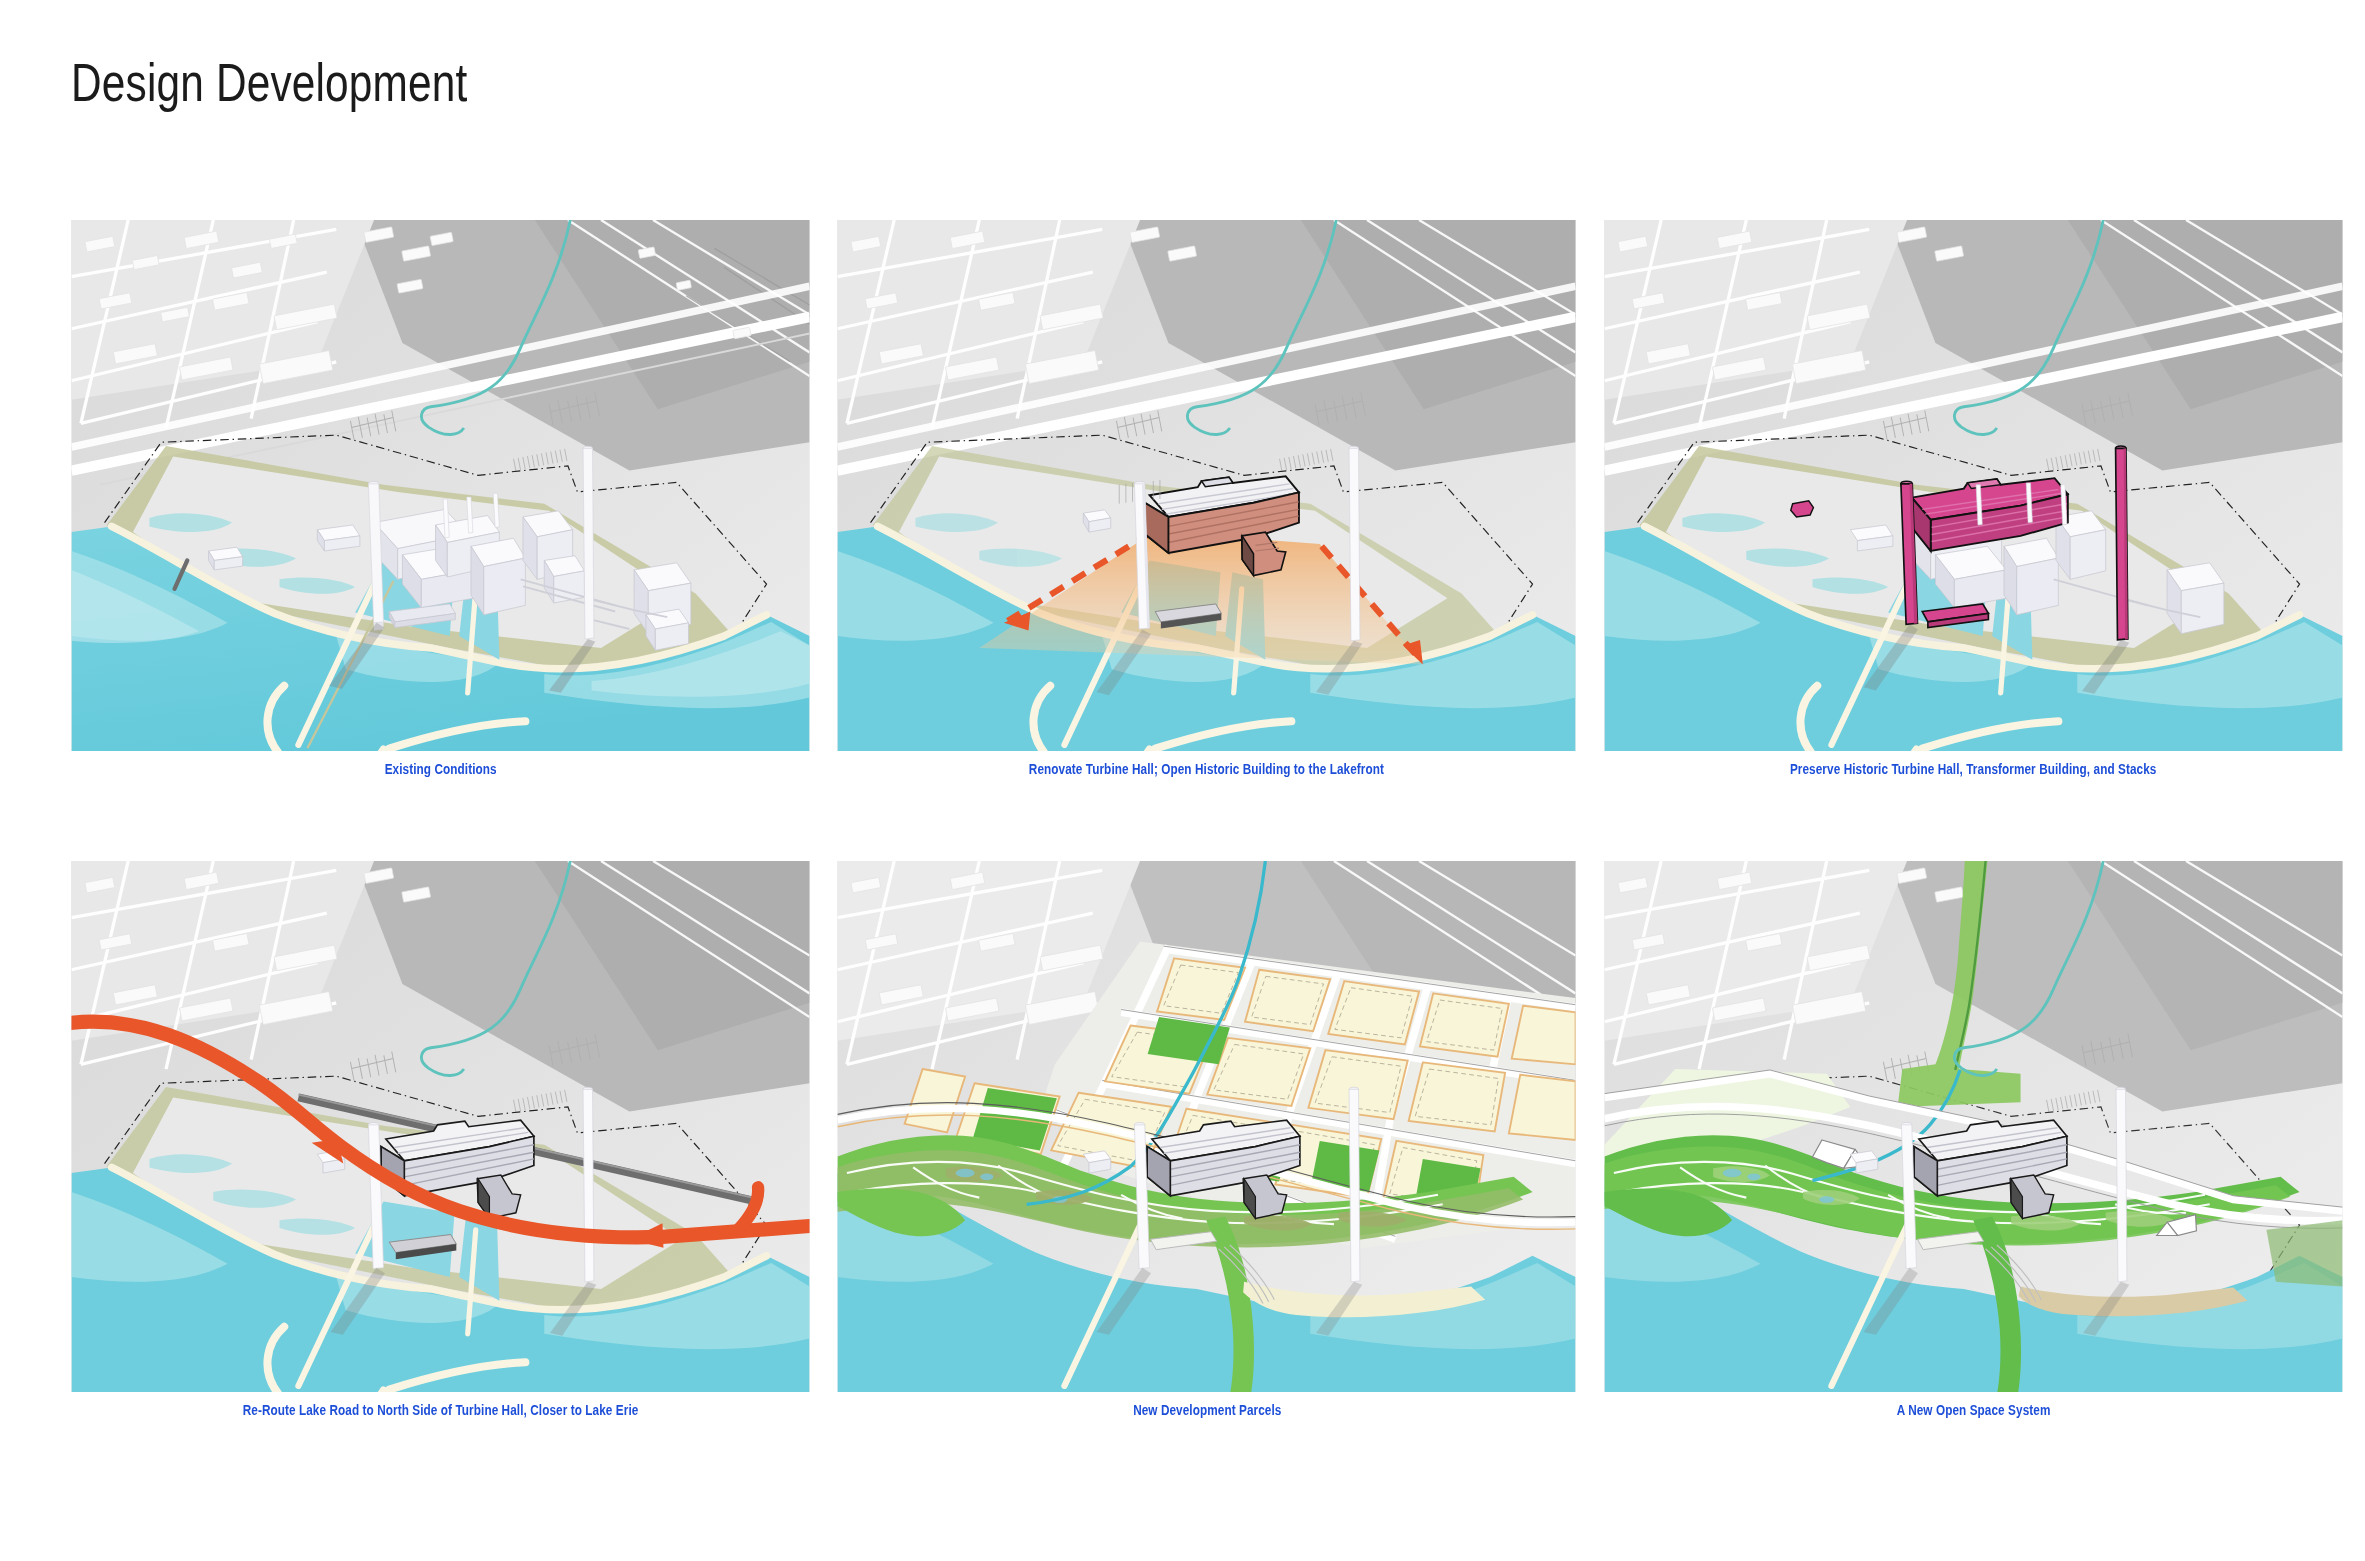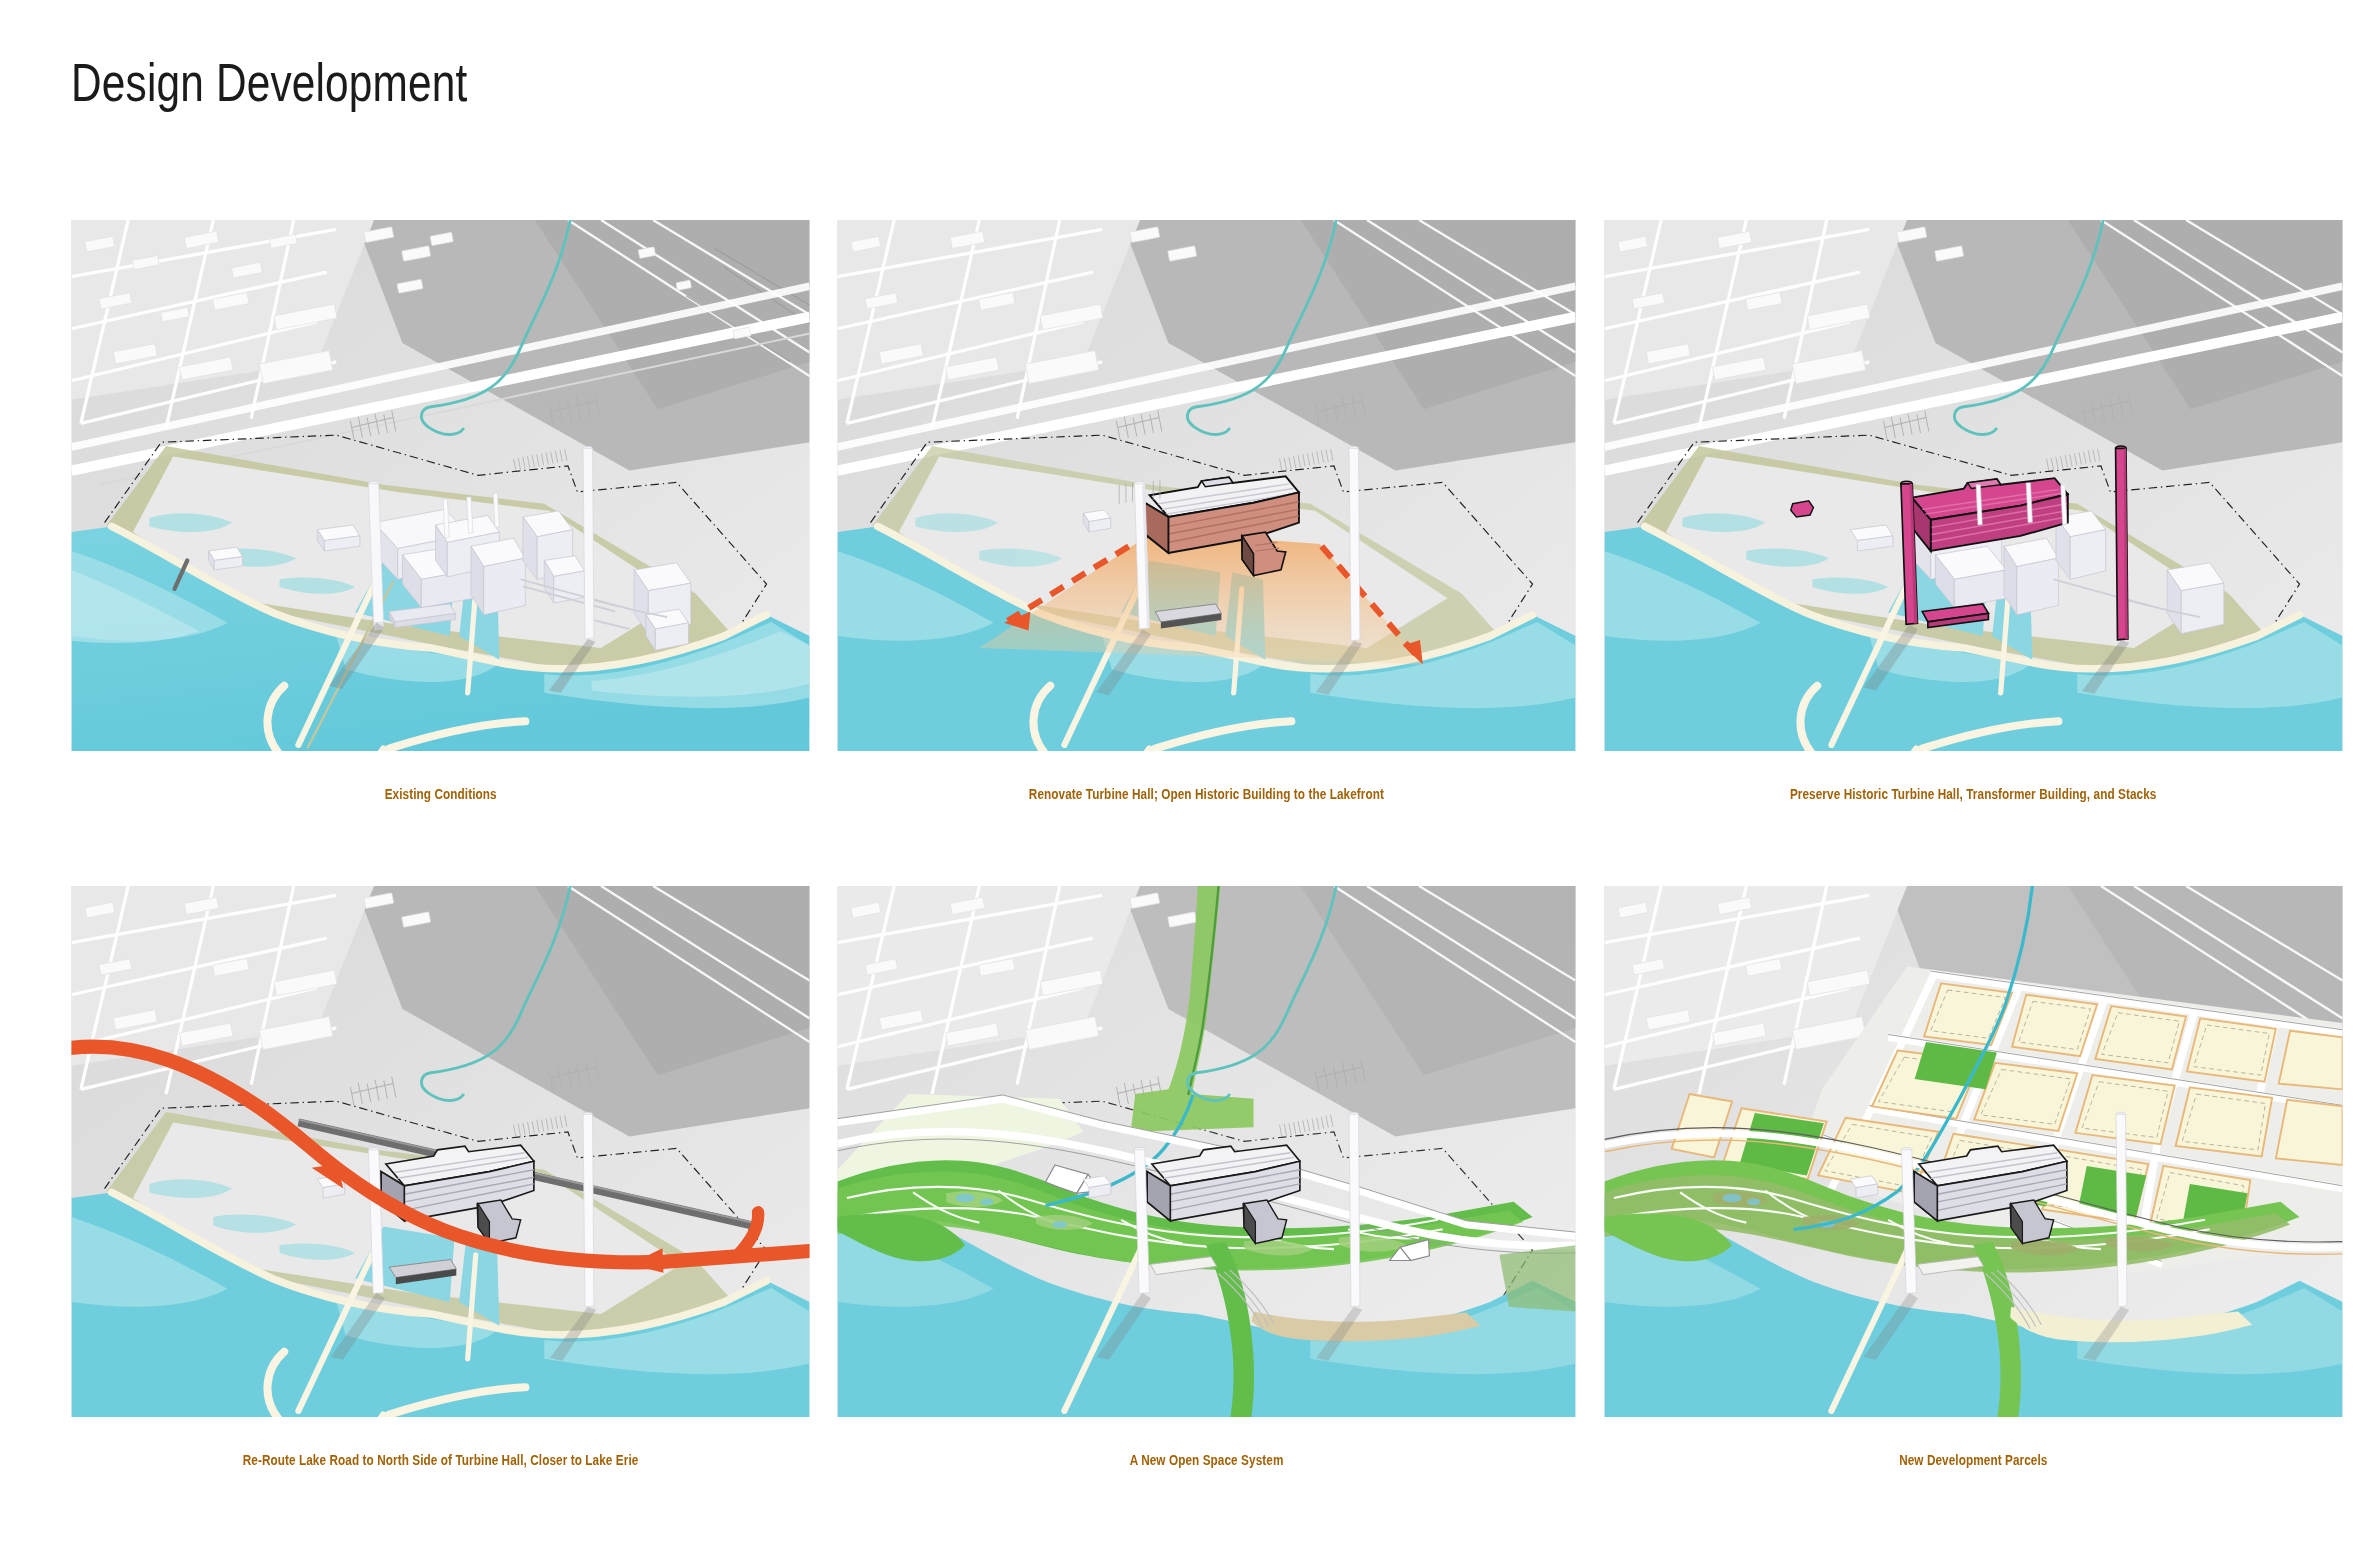--- a/index.html
+++ b/index.html
@@ -34,25 +34,25 @@
   .panel{
     position:relative;
     width:739px;height:531px;
     background:#ffffff;
     overflow:hidden;
   }
   .panel svg{display:block;width:739px;height:531px;}
 
   .caption{
     width:739px;
-    margin-top:35px;
+    margin-top:10px;
     text-align:center;
     font-size:14px;
     font-weight:bold;
-    color:#a16207;
+    color:#1d4ed8;
     font-family:"Liberation Sans", sans-serif;
     letter-spacing:0.1px;
     white-space:nowrap;
   }
   .caption span{display:inline-block;transform:scaleX(.84);transform-origin:center;}
 </style>
 </head>
 <body>
 
 <div id="board">
@@ -690,20 +690,223 @@
             </g>
           </svg>
         </div>
         <div class="caption"><span>Re-Route Lake Road to North Side of Turbine Hall, Closer to Lake Erie</span></div>
       </div>
 
       <div class="cell">
         <div class="panel">
           <svg viewBox="0 0 1561 1123" xmlns="http://www.w3.org/2000/svg">
             <defs>
+              <linearGradient id="p6sky" x1="0" y1="0" x2="1" y2="1">
+                <stop offset="0" stop-color="#dcdcdc"></stop>
+                  <stop offset="1" stop-color="#efefef"></stop>
+              </linearGradient>
+              <clipPath id="clipP6">
+                  <rect x="0" y="0" width="1561" height="1123"></rect>
+                </clipPath>
+            </defs>
+            <g clip-path="url(#clipP6)">
+              <rect width="1561" height="1123" fill="#d6d6d6"></rect>
+              <rect width="1561" height="1123" fill="url(#p6sky)"></rect>
+              <polygon points="600,0 1561,0 1561,470 1180,530 700,260" fill="#c0c0c0"></polygon>
+              <polygon points="980,0 1561,0 1561,300 1240,400" fill="#b7b7b7"></polygon>
+              <polygon points="0,0 640,0 520,300 0,380" fill="#ebebeb"></polygon>
+              <g stroke="#ffffff" stroke-width="7" fill="none" opacity=".95">
+                <path d="M0,120 L560,20"></path>
+                  <path d="M0,230 L540,110"></path>
+                  <path d="M0,340 L520,215"></path>
+                <path d="M20,430 L560,300"></path>
+                  <path d="M120,0 L20,430"></path>
+                  <path d="M300,0 L200,440"></path>
+                  <path d="M470,0 L380,420"></path>
+              </g>
+              <g stroke="#ffffff" stroke-width="5" fill="none" opacity=".9">
+                <path d="M1050,0 L1561,330"></path>
+                  <path d="M1120,0 L1561,280"></path>
+                  <path d="M1230,0 L1561,200"></path>
+              </g>
+              <g fill="#fafafa" stroke="#e2e2e2" stroke-width="1.5">
+                <rect x="30" y="40" width="60" height="22" rx="2" transform="rotate(-11 60 51)"></rect>
+                <rect x="240" y="30" width="70" height="24" rx="2" transform="rotate(-11 275 42)"></rect>
+                <rect x="60" y="160" width="66" height="22" rx="2" transform="rotate(-11 93 171)"></rect>
+                <rect x="300" y="160" width="74" height="24" rx="2" transform="rotate(-11 337 172)"></rect>
+                <rect x="430" y="190" width="130" height="30" rx="2" transform="rotate(-11 495 205)"></rect>
+                <rect x="400" y="290" width="150" height="42" rx="2" transform="rotate(-11 475 311)"></rect>
+                <rect x="90" y="270" width="90" height="26" rx="2" transform="rotate(-11 135 283)"></rect>
+                <rect x="230" y="300" width="110" height="28" rx="2" transform="rotate(-11 285 314)"></rect>
+              </g>
+
+              <path d="M0,660 L85,648 C190,700 330,790 430,832 C520,868 640,898 760,905 L900,935
+                       C1060,970 1230,935 1380,880 L1470,835 L1561,880 L1561,1123 L0,1123 Z" fill="#6ecedd"></path>
+              <g fill="#a9e2ea" opacity=".6">
+                <path d="M0,700 C120,740 240,800 330,852 C260,890 140,900 0,880 Z"></path>
+                <path d="M1000,960 C1130,975 1280,935 1400,885 L1480,850 L1561,900 L1561,1010 C1400,1050 1180,1030 1000,1000 Z"></path>
+              </g>
+
+              <g>
+
+                <polygon points="640,170 1561,290 1561,760 1100,820 560,650 430,520 460,430" fill="#ededea"></polygon>
+                <g stroke="#ffffff" stroke-width="16" fill="none">
+                  <path d="M690,186 L1561,310"></path>
+                  <path d="M600,320 L1561,470"></path>
+                  <path d="M560,470 L1561,640"></path>
+                  <path d="M430,520 L1180,800"></path>
+                  <path d="M700,180 L560,480 L470,660"></path>
+                  <path d="M880,206 L760,500 L690,700"></path>
+                  <path d="M1060,232 L960,520 L900,740"></path>
+                  <path d="M1250,258 L1170,540 L1130,780"></path>
+                  <path d="M1420,282 L1360,560"></path>
+                </g>
+                <g stroke="#9f9f9f" stroke-width="2" fill="none">
+                  <path d="M690,180 L1561,304"></path>
+                    <path d="M600,314 L1561,464"></path>
+                  <path d="M560,464 L1561,634"></path>
+                    <path d="M430,514 L1180,794"></path>
+                </g>
+              </g>
+              <g>
+                <g fill="#f8f5d8" stroke="#e8b87a" stroke-width="4">
+                  <polygon points="712,206 862,226 818,336 676,318"></polygon>
+                  <polygon points="892,230 1042,250 1006,360 862,340"></polygon>
+                  <polygon points="1072,254 1230,276 1200,388 1038,366"></polygon>
+                  <polygon points="1260,280 1420,302 1396,414 1232,392"></polygon>
+                  <polygon points="1450,306 1561,320 1561,430 1426,418"></polygon>
+                  <polygon points="620,348 794,370 744,492 566,466"></polygon>
+                  <polygon points="826,374 1000,396 960,518 782,494"></polygon>
+                  <polygon points="1032,400 1206,422 1176,546 996,522"></polygon>
+                  <polygon points="1238,426 1412,448 1390,572 1208,550"></polygon>
+                  <polygon points="1444,452 1561,466 1561,590 1420,576"></polygon>
+                  <polygon points="510,490 706,520 652,650 452,612"></polygon>
+                  <polygon points="738,524 930,554 890,682 694,652"></polygon>
+                  <polygon points="962,558 1150,588 1120,712 926,684"></polygon>
+                  <polygon points="1182,592 1366,622 1348,742 1154,716"></polygon>
+                  <polygon points="290,470 470,498 430,620 250,588"></polygon>
+                  <polygon points="180,440 270,456 232,574 142,556"></polygon>
+                </g>
+
+                <g fill="none" stroke="#b8b09a" stroke-width="2" stroke-dasharray="10 7">
+                  <polygon points="726,220 848,236 812,322 690,306"></polygon>
+                  <polygon points="906,244 1028,260 1000,346 876,330"></polygon>
+                  <polygon points="1086,268 1216,286 1192,374 1052,356"></polygon>
+                  <polygon points="1274,294 1406,312 1388,400 1246,382"></polygon>
+                  <polygon points="634,362 780,382 738,478 580,456"></polygon>
+                  <polygon points="840,388 986,408 952,504 796,484"></polygon>
+                  <polygon points="1046,414 1192,434 1168,532 1010,512"></polygon>
+                  <polygon points="1252,440 1398,460 1382,558 1222,540"></polygon>
+                  <polygon points="524,504 692,532 644,636 466,602"></polygon>
+                  <polygon points="752,538 916,566 882,668 708,642"></polygon>
+                  <polygon points="976,572 1136,600 1112,698 940,674"></polygon>
+                  <polygon points="1196,606 1352,634 1338,728 1168,704"></polygon>
+                </g>
+
+                <g fill="#5fba45">
+                  <polygon points="800,560 960,584 934,678 770,652"></polygon>
+                  <polygon points="1020,592 1146,612 1124,700 1002,682"></polygon>
+                  <polygon points="1238,630 1360,650 1344,736 1222,718"></polygon>
+                  <polygon points="318,480 464,502 428,612 286,588"></polygon>
+                  <polygon points="680,330 830,352 806,430 656,408"></polygon>
+                </g>
+              </g>
+
+              <path d="M905,0 C895,90 872,180 848,250 C826,312 796,362 772,410 C748,458 724,498 700,540 C676,582 650,618 620,646" stroke="#3ab9cd" stroke-width="7" fill="none"></path>
+
+              <g>
+                <path d="M0,625 C90,590 200,570 300,585 C400,600 470,640 530,660
+                         C610,688 700,710 800,718 C940,730 1100,722 1250,700 L1430,668 L1470,700
+                         C1320,760 1120,800 930,808 C760,816 600,800 470,770
+                         C350,742 240,700 140,706 C90,710 40,716 0,720 Z" fill="#76c553"></path>
+                <path d="M0,648 C80,620 190,604 290,616 C380,628 440,656 500,678
+                         C590,710 690,732 790,742 C930,756 1090,748 1240,724 L1420,692
+                         L1450,716 C1300,774 1110,810 930,816 C760,822 610,804 480,774
+                         C360,746 250,718 150,724 C95,728 45,736 0,742 Z" fill="#93bd68" opacity=".9"></path>
+                <g stroke="#ffffff" stroke-width="4.5" fill="none" opacity=".95">
+                  <path d="M20,660 C140,630 280,626 400,662 C520,698 640,730 790,740 C950,750 1120,734 1270,706"></path>
+                  <path d="M30,700 C150,678 300,672 420,700 C540,728 660,756 800,764 C960,772 1120,756 1280,726"></path>
+                  <path d="M160,648 C200,676 240,700 300,712"></path>
+                  <path d="M340,644 C380,676 420,700 470,716"></path>
+                  <path d="M600,706 C640,730 680,748 730,756"></path>
+                  <path d="M900,740 C950,758 1000,766 1050,768"></path>
+                </g>
+                <g fill="#9eb06a" opacity=".95">
+                  <path d="M230,650 C280,640 330,648 350,665 C320,684 260,682 230,668 Z"></path>
+                  <path d="M420,700 C470,690 520,698 540,714 C510,734 450,730 420,714 Z"></path>
+                  <path d="M860,752 C920,744 980,752 1004,768 C968,788 900,784 860,766 Z"></path>
+                  <path d="M1060,744 C1120,736 1180,744 1204,760 C1168,780 1100,776 1060,758 Z"></path>
+                </g>
+                <g fill="#7ec6d8" opacity=".85">
+                  <ellipse cx="270" cy="660" rx="20" ry="9"></ellipse>
+                    <ellipse cx="316" cy="668" rx="14" ry="7"></ellipse>
+                  <ellipse cx="470" cy="716" rx="16" ry="7"></ellipse>
+                </g>
+                <path d="M620,646 C590,668 560,686 520,700 C480,714 440,722 400,726" stroke="#3ab9cd" stroke-width="7" fill="none"></path>
+                <path d="M780,760 C810,830 830,910 836,990 C840,1050 836,1100 828,1140
+                         L872,1142 C884,1080 884,1000 872,920 C860,840 840,790 820,752 Z" fill="#76c553"></path>
+                <path d="M0,700 C60,690 120,690 170,700 C210,708 250,730 270,760
+                         C240,790 190,800 140,790 C90,780 40,750 0,730 Z" fill="#76c553"></path>
+                <path d="M860,890 C960,916 1080,924 1190,916 L1340,900 L1370,928
+                         C1250,962 1100,972 970,960 C915,954 880,934 858,912 Z" fill="#f2efd2"></path>
+              </g>
+
+              <g stroke="#ffffff" stroke-width="15" fill="none">
+                <path d="M0,548 C200,504 380,524 560,564 C760,608 980,676 1200,730 C1320,758 1450,768 1561,764"></path>
+              </g>
+              <path d="M0,562 C200,518 380,538 560,578 C760,622 980,690 1200,744 C1320,772 1450,782 1561,778" stroke="#e8b87a" stroke-width="3" fill="none"></path>
+              <path d="M0,536 C200,492 380,512 560,552 C760,596 980,664 1200,718 C1320,746 1450,756 1561,752" stroke="#5d5d5d" stroke-width="2.5" fill="none"></path>
+
+              <path d="M645,760 L480,1110" stroke="#faf5e3" stroke-width="13" fill="none" stroke-linecap="round"></path>
+
+              <polygon points="662,800 790,784 802,804 674,822" fill="#f2f2ee" stroke="#b8b8b8" stroke-width="2"></polygon>
+              <g stroke="#c0c0c0" stroke-width="2.5" fill="none">
+                <path d="M806,820 C846,856 880,896 900,936"></path>
+                  <path d="M818,816 C858,852 892,892 912,932"></path>
+                <path d="M830,812 C870,848 904,888 924,928"></path>
+              </g>
+
+              <g>
+                <polygon points="665,588 766,571 774,558 832,550 840,562 950,548 978,582 884,604 704,634" fill="#f3f3f6" stroke="#1a1a1a" stroke-width="3.5"></polygon>
+                <g stroke="#c3c3cd" stroke-width="3" fill="none">
+                    <path d="M682,606 L958,564"></path>
+                    <path d="M690,618 L966,574"></path>
+                  </g>
+                <polygon points="655,604 704,634 884,604 978,582 978,644 884,676 704,708 655,668" fill="#dedee6" stroke="#1a1a1a" stroke-width="3.5"></polygon>
+                <g stroke="#a9a9b5" stroke-width="3" fill="none">
+                    <path d="M704,652 L978,600"></path>
+                    <path d="M704,668 L978,616"></path>
+                    <path d="M704,686 L978,630"></path>
+                  </g>
+                <polygon points="655,604 704,634 704,708 655,668" fill="#a4a4b0" stroke="#1a1a1a" stroke-width="3.5"></polygon>
+                <polygon points="858,672 908,664 932,704 950,706 940,744 884,756 860,722" fill="#c6c6d0" stroke="#1a1a1a" stroke-width="3"></polygon>
+                <polygon points="860,672 884,710 884,756 860,722" fill="#4c4c4c" stroke="#1a1a1a" stroke-width="2.5"></polygon>
+              </g>
+
+              <g stroke="#c8c8d2" stroke-width="1.6">
+                <polygon points="520,620 565,613 578,630 532,638" fill="#fbfbfd"></polygon>
+                <polygon points="532,638 578,630 578,652 532,660" fill="#ededf4"></polygon>
+              </g>
+
+              <ellipse cx="639" cy="558" rx="11" ry="5" fill="#f4f4f8" stroke="#cfcfd8" stroke-width="1.4"></ellipse>
+              <path d="M628,558 L638,862 L660,860 L650,558 Z" fill="#fafafc" stroke="#d6d6de" stroke-width="1.5"></path>
+              <path d="M645,860 L548,996 L574,1002 L663,872 Z" fill="#7d7d7d" opacity=".28"></path>
+              <ellipse cx="1092" cy="483" rx="10" ry="4.5" fill="#f4f4f8" stroke="#cfcfd8" stroke-width="1.4"></ellipse>
+              <path d="M1082,483 L1086,890 L1105,888 L1102,483 Z" fill="#fafafc" stroke="#d6d6de" stroke-width="1.5"></path>
+              <path d="M1092,890 L1012,998 L1038,1004 L1110,896 Z" fill="#7d7d7d" opacity=".28"></path>
+            </g>
+          </svg>
+        </div>
+        <div class="caption"><span>New Development Parcels</span></div>
+      </div>
+
+      <div class="cell">
+        <div class="panel">
+          <svg viewBox="0 0 1561 1123" xmlns="http://www.w3.org/2000/svg">
+            <defs>
               <linearGradient id="p5sky" x1="0" y1="0" x2="1" y2="1">
                 <stop offset="0" stop-color="#dcdcdc"></stop>
                   <stop offset="1" stop-color="#efefef"></stop>
               </linearGradient>
               <clipPath id="clipP5">
                   <rect x="0" y="0" width="1561" height="1123"></rect>
                 </clipPath>
             </defs>
             <g clip-path="url(#clipP5)">
               <rect width="1561" height="1123" fill="#d3d3d3"></rect>
@@ -863,219 +1066,16 @@
               <path d="M1082,483 L1086,890 L1105,888 L1102,483 Z" fill="#fafafc" stroke="#d6d6de" stroke-width="1.5"></path>
               <path d="M1092,890 L1012,998 L1038,1004 L1110,896 Z" fill="#7d7d7d" opacity=".28"></path>
 
               <path d="M1400,780 L1561,760 L1561,900 L1420,890 Z" fill="#8cba72" opacity=".7"></path>
             </g>
           </svg>
         </div>
         <div class="caption"><span>A New Open Space System</span></div>
       </div>
 
-      <div class="cell">
-        <div class="panel">
-          <svg viewBox="0 0 1561 1123" xmlns="http://www.w3.org/2000/svg">
-            <defs>
-              <linearGradient id="p6sky" x1="0" y1="0" x2="1" y2="1">
-                <stop offset="0" stop-color="#dcdcdc"></stop>
-                  <stop offset="1" stop-color="#efefef"></stop>
-              </linearGradient>
-              <clipPath id="clipP6">
-                  <rect x="0" y="0" width="1561" height="1123"></rect>
-                </clipPath>
-            </defs>
-            <g clip-path="url(#clipP6)">
-              <rect width="1561" height="1123" fill="#d6d6d6"></rect>
-              <rect width="1561" height="1123" fill="url(#p6sky)"></rect>
-              <polygon points="600,0 1561,0 1561,470 1180,530 700,260" fill="#c0c0c0"></polygon>
-              <polygon points="980,0 1561,0 1561,300 1240,400" fill="#b7b7b7"></polygon>
-              <polygon points="0,0 640,0 520,300 0,380" fill="#ebebeb"></polygon>
-              <g stroke="#ffffff" stroke-width="7" fill="none" opacity=".95">
-                <path d="M0,120 L560,20"></path>
-                  <path d="M0,230 L540,110"></path>
-                  <path d="M0,340 L520,215"></path>
-                <path d="M20,430 L560,300"></path>
-                  <path d="M120,0 L20,430"></path>
-                  <path d="M300,0 L200,440"></path>
-                  <path d="M470,0 L380,420"></path>
-              </g>
-              <g stroke="#ffffff" stroke-width="5" fill="none" opacity=".9">
-                <path d="M1050,0 L1561,330"></path>
-                  <path d="M1120,0 L1561,280"></path>
-                  <path d="M1230,0 L1561,200"></path>
-              </g>
-              <g fill="#fafafa" stroke="#e2e2e2" stroke-width="1.5">
-                <rect x="30" y="40" width="60" height="22" rx="2" transform="rotate(-11 60 51)"></rect>
-                <rect x="240" y="30" width="70" height="24" rx="2" transform="rotate(-11 275 42)"></rect>
-                <rect x="60" y="160" width="66" height="22" rx="2" transform="rotate(-11 93 171)"></rect>
-                <rect x="300" y="160" width="74" height="24" rx="2" transform="rotate(-11 337 172)"></rect>
-                <rect x="430" y="190" width="130" height="30" rx="2" transform="rotate(-11 495 205)"></rect>
-                <rect x="400" y="290" width="150" height="42" rx="2" transform="rotate(-11 475 311)"></rect>
-                <rect x="90" y="270" width="90" height="26" rx="2" transform="rotate(-11 135 283)"></rect>
-                <rect x="230" y="300" width="110" height="28" rx="2" transform="rotate(-11 285 314)"></rect>
-              </g>
-
-              <path d="M0,660 L85,648 C190,700 330,790 430,832 C520,868 640,898 760,905 L900,935
-                       C1060,970 1230,935 1380,880 L1470,835 L1561,880 L1561,1123 L0,1123 Z" fill="#6ecedd"></path>
-              <g fill="#a9e2ea" opacity=".6">
-                <path d="M0,700 C120,740 240,800 330,852 C260,890 140,900 0,880 Z"></path>
-                <path d="M1000,960 C1130,975 1280,935 1400,885 L1480,850 L1561,900 L1561,1010 C1400,1050 1180,1030 1000,1000 Z"></path>
-              </g>
-
-              <g>
-
-                <polygon points="640,170 1561,290 1561,760 1100,820 560,650 430,520 460,430" fill="#ededea"></polygon>
-                <g stroke="#ffffff" stroke-width="16" fill="none">
-                  <path d="M690,186 L1561,310"></path>
-                  <path d="M600,320 L1561,470"></path>
-                  <path d="M560,470 L1561,640"></path>
-                  <path d="M430,520 L1180,800"></path>
-                  <path d="M700,180 L560,480 L470,660"></path>
-                  <path d="M880,206 L760,500 L690,700"></path>
-                  <path d="M1060,232 L960,520 L900,740"></path>
-                  <path d="M1250,258 L1170,540 L1130,780"></path>
-                  <path d="M1420,282 L1360,560"></path>
-                </g>
-                <g stroke="#9f9f9f" stroke-width="2" fill="none">
-                  <path d="M690,180 L1561,304"></path>
-                    <path d="M600,314 L1561,464"></path>
-                  <path d="M560,464 L1561,634"></path>
-                    <path d="M430,514 L1180,794"></path>
-                </g>
-              </g>
-              <g>
-                <g fill="#f8f5d8" stroke="#e8b87a" stroke-width="4">
-                  <polygon points="712,206 862,226 818,336 676,318"></polygon>
-                  <polygon points="892,230 1042,250 1006,360 862,340"></polygon>
-                  <polygon points="1072,254 1230,276 1200,388 1038,366"></polygon>
-                  <polygon points="1260,280 1420,302 1396,414 1232,392"></polygon>
-                  <polygon points="1450,306 1561,320 1561,430 1426,418"></polygon>
-                  <polygon points="620,348 794,370 744,492 566,466"></polygon>
-                  <polygon points="826,374 1000,396 960,518 782,494"></polygon>
-                  <polygon points="1032,400 1206,422 1176,546 996,522"></polygon>
-                  <polygon points="1238,426 1412,448 1390,572 1208,550"></polygon>
-                  <polygon points="1444,452 1561,466 1561,590 1420,576"></polygon>
-                  <polygon points="510,490 706,520 652,650 452,612"></polygon>
-                  <polygon points="738,524 930,554 890,682 694,652"></polygon>
-                  <polygon points="962,558 1150,588 1120,712 926,684"></polygon>
-                  <polygon points="1182,592 1366,622 1348,742 1154,716"></polygon>
-                  <polygon points="290,470 470,498 430,620 250,588"></polygon>
-                  <polygon points="180,440 270,456 232,574 142,556"></polygon>
-                </g>
-
-                <g fill="none" stroke="#b8b09a" stroke-width="2" stroke-dasharray="10 7">
-                  <polygon points="726,220 848,236 812,322 690,306"></polygon>
-                  <polygon points="906,244 1028,260 1000,346 876,330"></polygon>
-                  <polygon points="1086,268 1216,286 1192,374 1052,356"></polygon>
-                  <polygon points="1274,294 1406,312 1388,400 1246,382"></polygon>
-                  <polygon points="634,362 780,382 738,478 580,456"></polygon>
-                  <polygon points="840,388 986,408 952,504 796,484"></polygon>
-                  <polygon points="1046,414 1192,434 1168,532 1010,512"></polygon>
-                  <polygon points="1252,440 1398,460 1382,558 1222,540"></polygon>
-                  <polygon points="524,504 692,532 644,636 466,602"></polygon>
-                  <polygon points="752,538 916,566 882,668 708,642"></polygon>
-                  <polygon points="976,572 1136,600 1112,698 940,674"></polygon>
-                  <polygon points="1196,606 1352,634 1338,728 1168,704"></polygon>
-                </g>
-
-                <g fill="#5fba45">
-                  <polygon points="800,560 960,584 934,678 770,652"></polygon>
-                  <polygon points="1020,592 1146,612 1124,700 1002,682"></polygon>
-                  <polygon points="1238,630 1360,650 1344,736 1222,718"></polygon>
-                  <polygon points="318,480 464,502 428,612 286,588"></polygon>
-                  <polygon points="680,330 830,352 806,430 656,408"></polygon>
-                </g>
-              </g>
-
-              <path d="M905,0 C895,90 872,180 848,250 C826,312 796,362 772,410 C748,458 724,498 700,540 C676,582 650,618 620,646" stroke="#3ab9cd" stroke-width="7" fill="none"></path>
-
-              <g>
-                <path d="M0,625 C90,590 200,570 300,585 C400,600 470,640 530,660
-                         C610,688 700,710 800,718 C940,730 1100,722 1250,700 L1430,668 L1470,700
-                         C1320,760 1120,800 930,808 C760,816 600,800 470,770
-                         C350,742 240,700 140,706 C90,710 40,716 0,720 Z" fill="#76c553"></path>
-                <path d="M0,648 C80,620 190,604 290,616 C380,628 440,656 500,678
-                         C590,710 690,732 790,742 C930,756 1090,748 1240,724 L1420,692
-                         L1450,716 C1300,774 1110,810 930,816 C760,822 610,804 480,774
-                         C360,746 250,718 150,724 C95,728 45,736 0,742 Z" fill="#93bd68" opacity=".9"></path>
-                <g stroke="#ffffff" stroke-width="4.5" fill="none" opacity=".95">
-                  <path d="M20,660 C140,630 280,626 400,662 C520,698 640,730 790,740 C950,750 1120,734 1270,706"></path>
-                  <path d="M30,700 C150,678 300,672 420,700 C540,728 660,756 800,764 C960,772 1120,756 1280,726"></path>
-                  <path d="M160,648 C200,676 240,700 300,712"></path>
-                  <path d="M340,644 C380,676 420,700 470,716"></path>
-                  <path d="M600,706 C640,730 680,748 730,756"></path>
-                  <path d="M900,740 C950,758 1000,766 1050,768"></path>
-                </g>
-                <g fill="#9eb06a" opacity=".95">
-                  <path d="M230,650 C280,640 330,648 350,665 C320,684 260,682 230,668 Z"></path>
-                  <path d="M420,700 C470,690 520,698 540,714 C510,734 450,730 420,714 Z"></path>
-                  <path d="M860,752 C920,744 980,752 1004,768 C968,788 900,784 860,766 Z"></path>
-                  <path d="M1060,744 C1120,736 1180,744 1204,760 C1168,780 1100,776 1060,758 Z"></path>
-                </g>
-                <g fill="#7ec6d8" opacity=".85">
-                  <ellipse cx="270" cy="660" rx="20" ry="9"></ellipse>
-                    <ellipse cx="316" cy="668" rx="14" ry="7"></ellipse>
-                  <ellipse cx="470" cy="716" rx="16" ry="7"></ellipse>
-                </g>
-                <path d="M620,646 C590,668 560,686 520,700 C480,714 440,722 400,726" stroke="#3ab9cd" stroke-width="7" fill="none"></path>
-                <path d="M780,760 C810,830 830,910 836,990 C840,1050 836,1100 828,1140
-                         L872,1142 C884,1080 884,1000 872,920 C860,840 840,790 820,752 Z" fill="#76c553"></path>
-                <path d="M0,700 C60,690 120,690 170,700 C210,708 250,730 270,760
-                         C240,790 190,800 140,790 C90,780 40,750 0,730 Z" fill="#76c553"></path>
-                <path d="M860,890 C960,916 1080,924 1190,916 L1340,900 L1370,928
-                         C1250,962 1100,972 970,960 C915,954 880,934 858,912 Z" fill="#f2efd2"></path>
-              </g>
-
-              <g stroke="#ffffff" stroke-width="15" fill="none">
-                <path d="M0,548 C200,504 380,524 560,564 C760,608 980,676 1200,730 C1320,758 1450,768 1561,764"></path>
-              </g>
-              <path d="M0,562 C200,518 380,538 560,578 C760,622 980,690 1200,744 C1320,772 1450,782 1561,778" stroke="#e8b87a" stroke-width="3" fill="none"></path>
-              <path d="M0,536 C200,492 380,512 560,552 C760,596 980,664 1200,718 C1320,746 1450,756 1561,752" stroke="#5d5d5d" stroke-width="2.5" fill="none"></path>
-
-              <path d="M645,760 L480,1110" stroke="#faf5e3" stroke-width="13" fill="none" stroke-linecap="round"></path>
-
-              <polygon points="662,800 790,784 802,804 674,822" fill="#f2f2ee" stroke="#b8b8b8" stroke-width="2"></polygon>
-              <g stroke="#c0c0c0" stroke-width="2.5" fill="none">
-                <path d="M806,820 C846,856 880,896 900,936"></path>
-                  <path d="M818,816 C858,852 892,892 912,932"></path>
-                <path d="M830,812 C870,848 904,888 924,928"></path>
-              </g>
-
-              <g>
-                <polygon points="665,588 766,571 774,558 832,550 840,562 950,548 978,582 884,604 704,634" fill="#f3f3f6" stroke="#1a1a1a" stroke-width="3.5"></polygon>
-                <g stroke="#c3c3cd" stroke-width="3" fill="none">
-                    <path d="M682,606 L958,564"></path>
-                    <path d="M690,618 L966,574"></path>
-                  </g>
-                <polygon points="655,604 704,634 884,604 978,582 978,644 884,676 704,708 655,668" fill="#dedee6" stroke="#1a1a1a" stroke-width="3.5"></polygon>
-                <g stroke="#a9a9b5" stroke-width="3" fill="none">
-                    <path d="M704,652 L978,600"></path>
-                    <path d="M704,668 L978,616"></path>
-                    <path d="M704,686 L978,630"></path>
-                  </g>
-                <polygon points="655,604 704,634 704,708 655,668" fill="#a4a4b0" stroke="#1a1a1a" stroke-width="3.5"></polygon>
-                <polygon points="858,672 908,664 932,704 950,706 940,744 884,756 860,722" fill="#c6c6d0" stroke="#1a1a1a" stroke-width="3"></polygon>
-                <polygon points="860,672 884,710 884,756 860,722" fill="#4c4c4c" stroke="#1a1a1a" stroke-width="2.5"></polygon>
-              </g>
-
-              <g stroke="#c8c8d2" stroke-width="1.6">
-                <polygon points="520,620 565,613 578,630 532,638" fill="#fbfbfd"></polygon>
-                <polygon points="532,638 578,630 578,652 532,660" fill="#ededf4"></polygon>
-              </g>
-
-              <ellipse cx="639" cy="558" rx="11" ry="5" fill="#f4f4f8" stroke="#cfcfd8" stroke-width="1.4"></ellipse>
-              <path d="M628,558 L638,862 L660,860 L650,558 Z" fill="#fafafc" stroke="#d6d6de" stroke-width="1.5"></path>
-              <path d="M645,860 L548,996 L574,1002 L663,872 Z" fill="#7d7d7d" opacity=".28"></path>
-              <ellipse cx="1092" cy="483" rx="10" ry="4.5" fill="#f4f4f8" stroke="#cfcfd8" stroke-width="1.4"></ellipse>
-              <path d="M1082,483 L1086,890 L1105,888 L1102,483 Z" fill="#fafafc" stroke="#d6d6de" stroke-width="1.5"></path>
-              <path d="M1092,890 L1012,998 L1038,1004 L1110,896 Z" fill="#7d7d7d" opacity=".28"></path>
-            </g>
-          </svg>
-        </div>
-        <div class="caption"><span>New Development Parcels</span></div>
-      </div>
-
     </div>
   </div>
 </div>
 
 
 </body></html>

